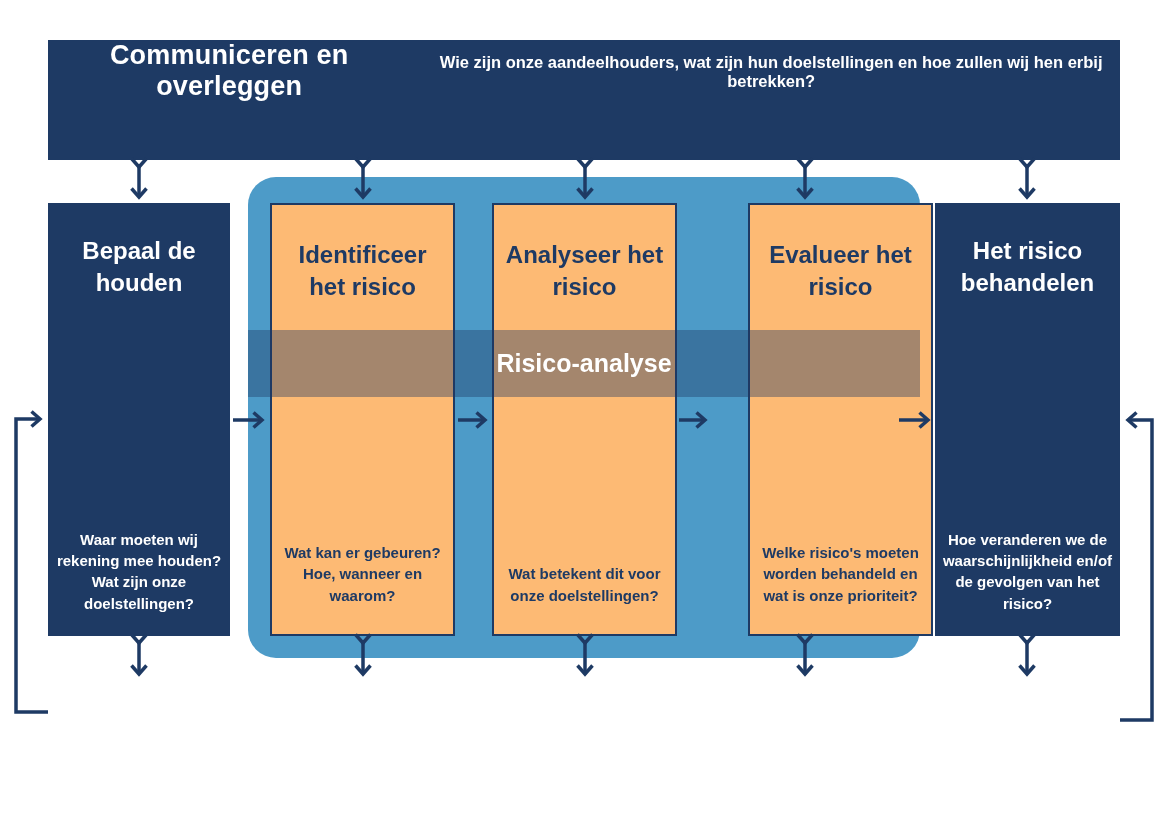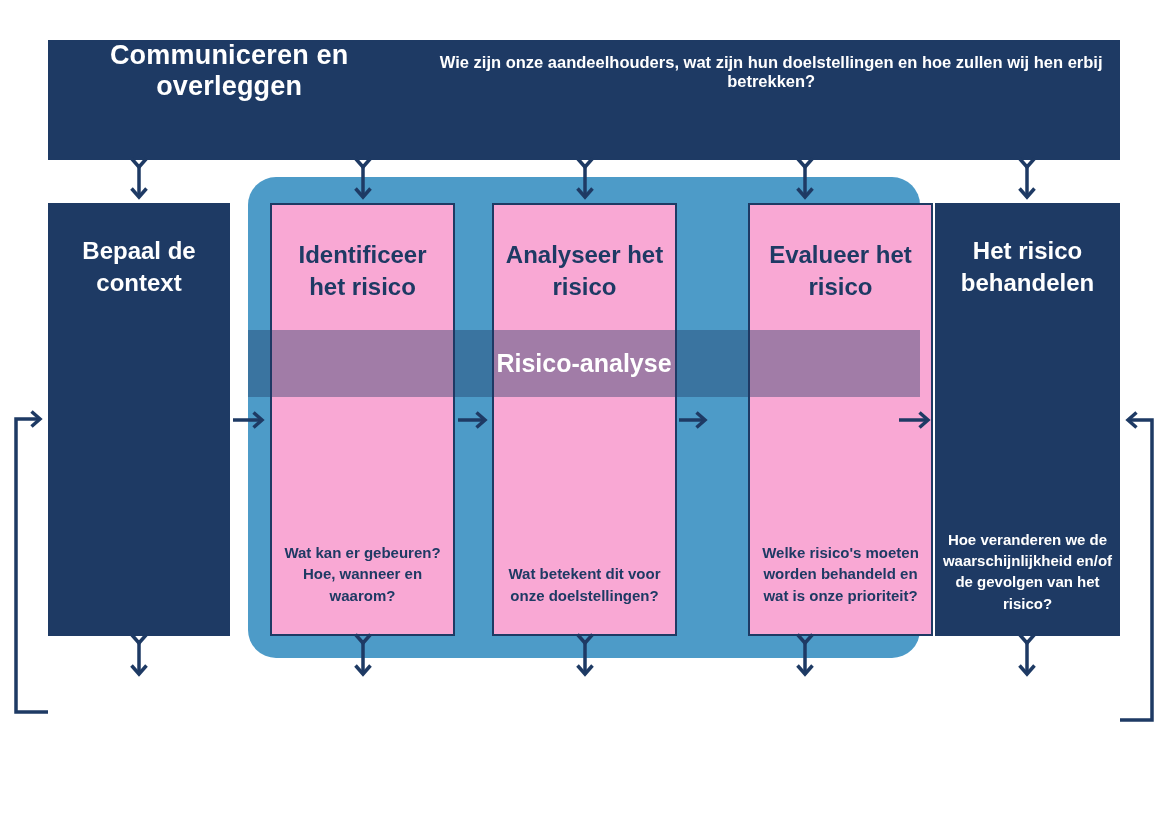--- a/index.html
+++ b/index.html
@@ -55,21 +55,21 @@
     width: 672px; height: 481px;
     background: #4d9bc8;
     border-radius: 28px;
   }
 
   
   .step-box {
     top: 203px;
     width: 185px;
     height: 433px;
-    background: #f9a8d4;
+    background: #fdba74;
     border: 2px solid #1e3a64;
     color: #1e3a64;
     display: flex;
     flex-direction: column;
     justify-content: space-between;
     text-align: center;
   }
   .step-1 { left: 270px; }
   .step-2 { left: 492px; }
   .step-3 { left: 712px; margin-left: 36px; }
@@ -99,21 +99,22 @@
 <body>
 
 <div class="canvas">
 
   <div class="abs banner banner-top">
     <div class="banner-title">Communiceren en overleggen</div>
     <div class="banner-sub">Wie zijn onze aandeelhouders, wat zijn hun doelstellingen en hoe zullen wij hen erbij betrekken?</div>
   </div>
 
   <div class="abs side-box side-box-left">
-    <div class="side-title">Bepaal de context</div>
+    <div class="side-title">Bepaal de houden</div>
+    <div class="side-question">Waar moeten wij rekening mee houden? Wat zijn onze doelstellingen?</div>
   </div>
 
   <div class="abs process-container"></div>
 
   <div class="abs step-box step-1">
     <div class="step-title">Identificeer het risico</div>
     <div class="step-question">Wat kan er gebeuren? Hoe, wanneer en waarom?</div>
   </div>
   <div class="abs step-box step-2">
     <div class="step-title">Analyseer het risico</div>

